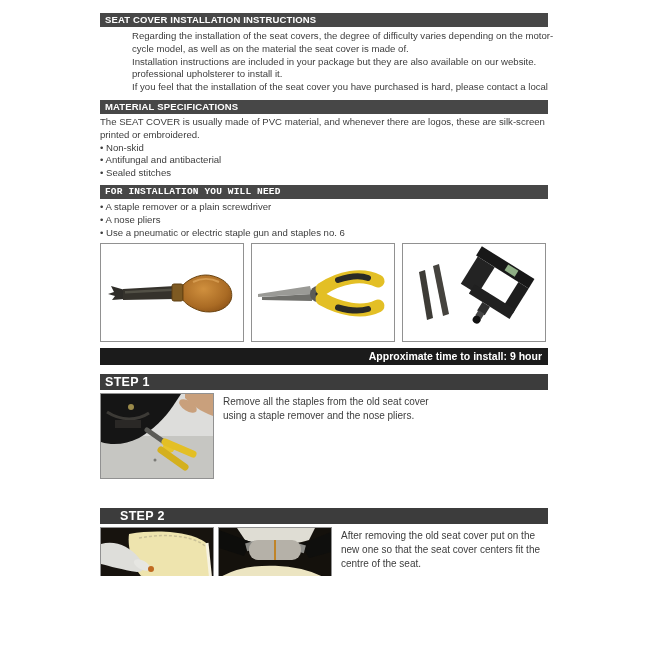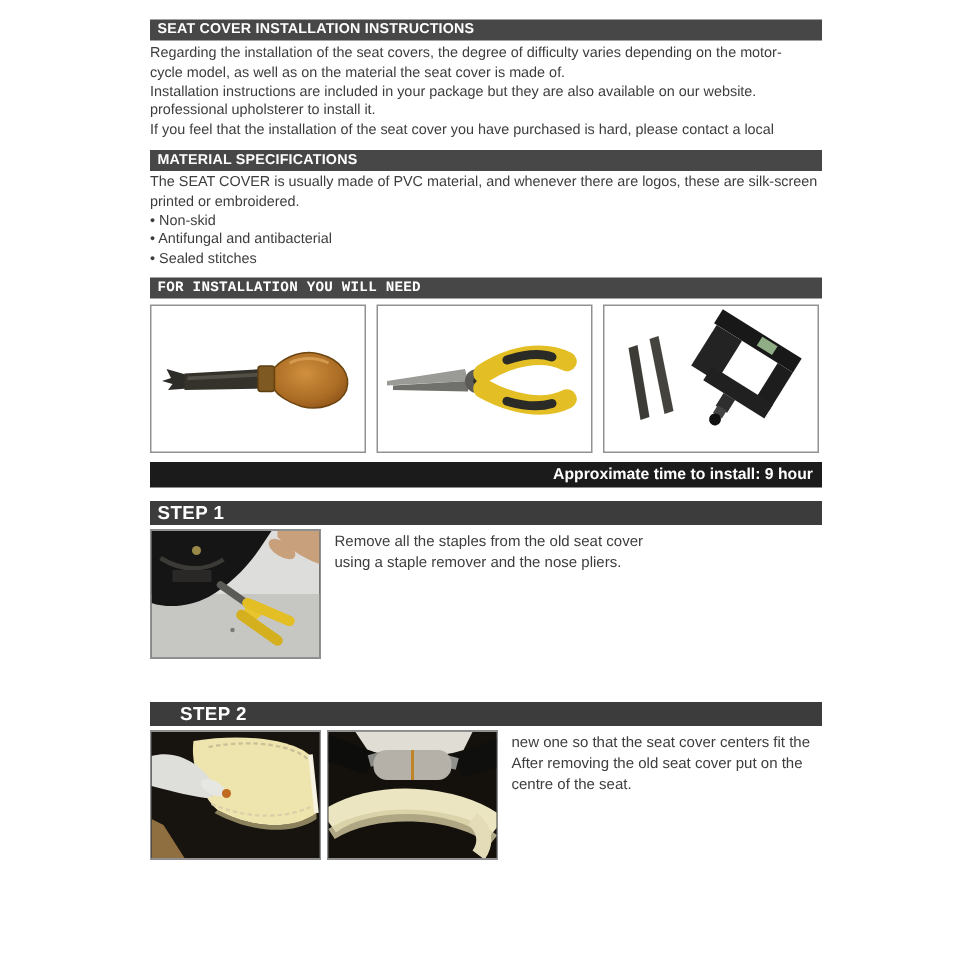--- a/index.html
+++ b/index.html
@@ -4,21 +4,21 @@
 <style>
   html,body{margin:0;padding:0;background:#ffffff;}
   .page{position:relative;width:650px;height:576px;background:#ffffff;overflow:hidden;
         font-family:"Liberation Sans","DejaVu Sans",sans-serif;color:var(--body-text,#3d3d3d);}
   .content{position:absolute;left:100px;top:13px;width:448px;}
 
   .section-bar{height:14px;line-height:14px;background:var(--section-bar,#474747);
     color:var(--bar-text,#fff);font-size:9.5px;font-weight:bold;padding-left:5px;
     letter-spacing:.15px;box-sizing:border-box;}
   .textline{font-size:9.6px;line-height:12.8px;white-space:nowrap;}
-  .intro-text{margin-top:3px;}
+  .intro-text{margin-top:3px;margin-left:32px;}
   .mt6{margin-top:6px;} .mt5{margin-top:5px;font-family:Liberation Mono, monospace;}
   .body-block{margin-top:2px;}
 
   .tools-row{display:flex;gap:7px;margin-top:4px;}
   .tool-box{width:144px;height:99px;border:1px solid var(--photo-border,#919191);
     background:#fff;box-sizing:border-box;overflow:hidden;}
   .tool-box svg{display:block;}
 
   .time-bar{margin-top:6px;height:17px;line-height:17px;background:var(--time-bar,#1b1b1b);
     color:var(--bar-text,#fff);font-size:10.5px;font-weight:600;text-align:right;
@@ -55,20 +55,25 @@
     <div class="section-bar mt6">MATERIAL SPECIFICATIONS</div>
     <div class="body-block">
       <div class="textline">The SEAT COVER is usually made of PVC material, and whenever there are logos, these are silk-screen</div>
       <div class="textline">printed or embroidered.</div>
       <div class="textline">• Non-skid</div>
       <div class="textline">• Antifungal and antibacterial</div>
       <div class="textline">• Sealed stitches</div>
     </div>
 
     <div class="section-bar mt5">FOR INSTALLATION YOU WILL NEED</div>
+    <div class="body-block">
+      <div class="textline">• A staple remover or a plain screwdriver</div>
+      <div class="textline">• A nose pliers</div>
+      <div class="textline">• Use a pneumatic or electric staple gun and staples no. 6</div>
+    </div>
 
     <div class="tools-row">
       <div class="tool-box">
         <svg width="142" height="97" viewBox="0 0 142 97">
           <defs>
             <radialGradient id="wood" cx="42%" cy="38%" r="75%">
               <stop offset="0%" stop-color="#d0903e"></stop>
                 <stop offset="65%" stop-color="#aa6b24"></stop>
                 <stop offset="100%" stop-color="#864d14"></stop>
             </radialGradient>
@@ -163,20 +168,20 @@
           <rect x="27" y="14" width="10" height="8" fill="#8a8a86" transform="rotate(-15 32 18)"></rect>
           <rect x="76" y="16" width="10" height="8" fill="#90908c" transform="rotate(15 81 20)"></rect>
           <rect x="30" y="12" width="52" height="20" rx="9" fill="#b5b1a8"></rect>
           <line x1="56" y1="12" x2="56" y2="32" stroke="#c08428" stroke-width="2"></line>
           <path d="M0,60 C28,40 84,42 112,64" stroke="#ece5c2" stroke-width="17" fill="none"></path>
           <path d="M2,68 C30,50 84,52 110,72" stroke="#d6cda2" stroke-width="8" fill="none" opacity="0.8"></path>
           <path d="M96,58 C104,64 106,74 100,82" stroke="#e4dcb8" stroke-width="10" fill="none"></path>
         </svg>
       </div>
       <div class="step-text">
+        <div class="textline">After removing the old seat cover put on the</div>
         <div class="textline">new one so that the seat cover centers fit the</div>
-        <div class="textline">After removing the old seat cover put on the</div>
         <div class="textline">centre of the seat.</div>
       </div>
     </div>
 
   </div>
 </div>
 
 </body></html>

